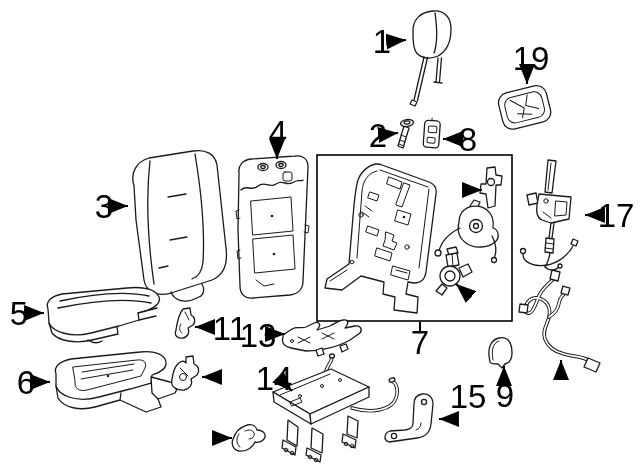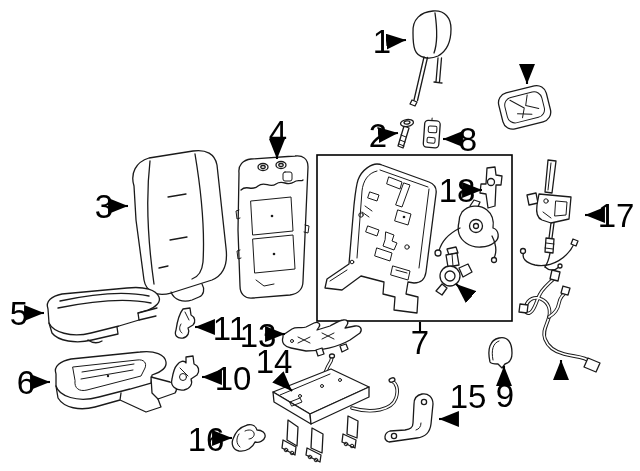--- a/index.html
+++ b/index.html
@@ -262,21 +262,19 @@
 
   <div class="callout" style="left:382px;top:41px">1</div>
   <div class="callout" style="left:378px;top:135px">2</div>
   <div class="callout" style="left:104px;top:206px">3</div>
   <div class="callout" style="left:278px;top:132px">4</div>
   <div class="callout" style="left:19px;top:313px">5</div>
   <div class="callout" style="left:26px;top:382px">6</div>
   <div class="callout" style="left:420px;top:342px">7</div>
   <div class="callout" style="left:468px;top:139px">8</div>
   <div class="callout" style="left:505px;top:395px">9</div>
-  <div class="callout" style="left:233px;top:378px">10</div>
   <div class="callout" style="left:230px;top:328px">11</div>
   <div class="callout" style="left:258px;top:335px">13</div>
-  <div class="callout" style="left:274px;top:361px">14</div>
+  <div class="callout" style="left:274px;top:378px">14</div>
   <div class="callout" style="left:468px;top:396px">15</div>
-  <div class="callout" style="left:206px;top:439px">16</div>
   <div class="callout" style="left:616px;top:215px">17</div>
-  <div class="callout" style="left:457px;top:190px">18</div>
+  <div class="callout" style="left:531px;top:58px">19</div>
 </div>
 
 </body></html>

